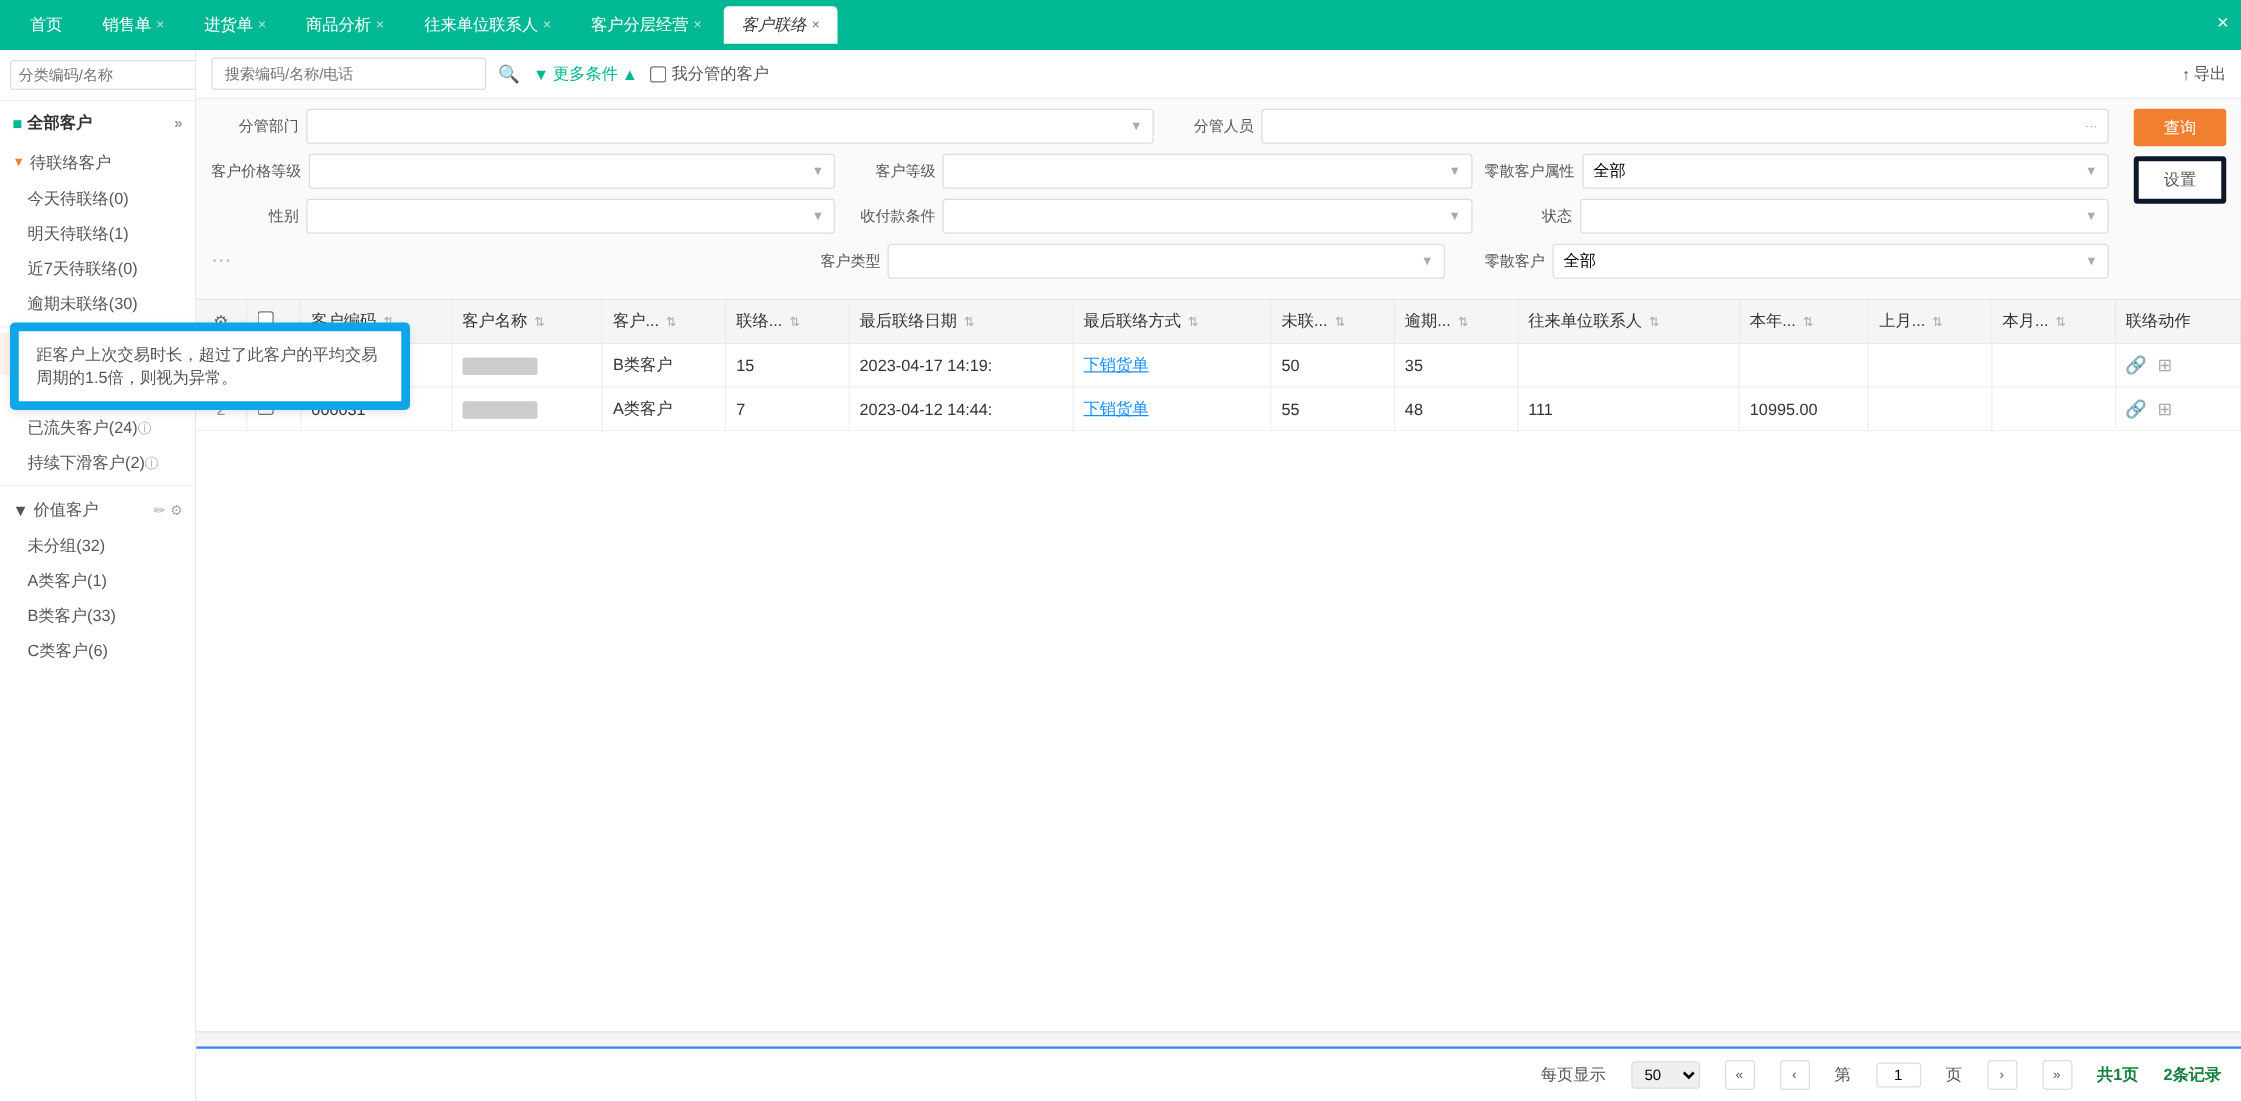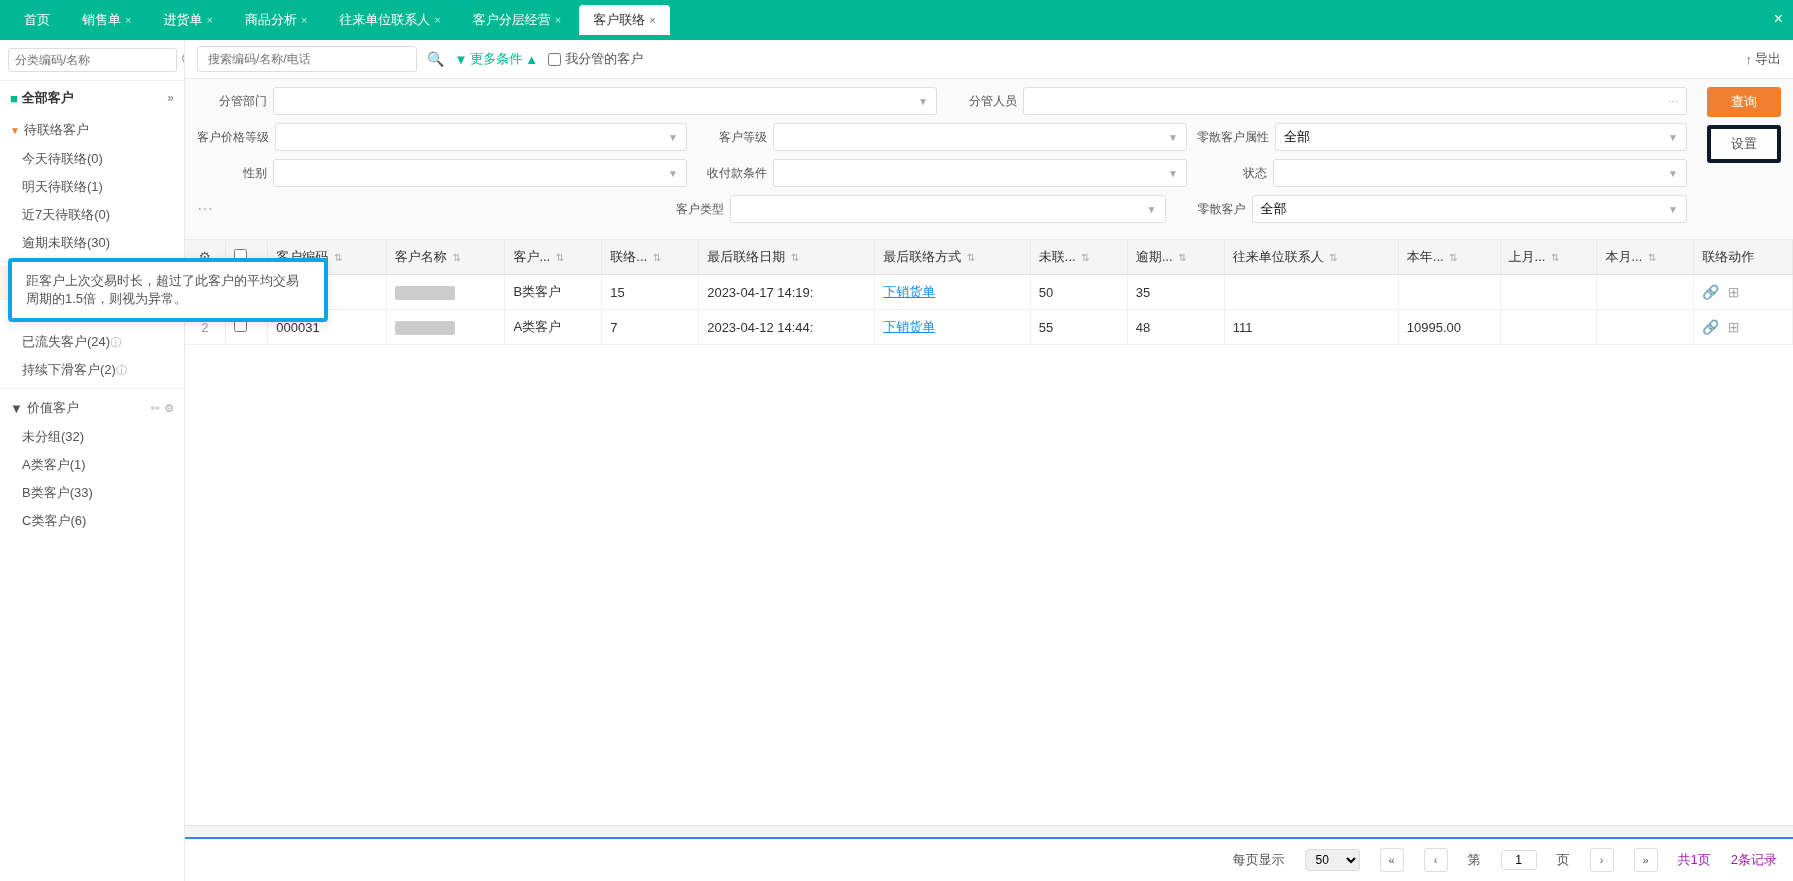--- a/index.html
+++ b/index.html
@@ -20,40 +20,40 @@
       padding: 6px 14px;
       border-radius: 4px 4px 0 0;
       cursor: pointer;
       font-size: 13px;
       color: white;
       display: flex;
       align-items: center;
       gap: 4px;
       white-space: nowrap;
     }
-    .nav-tab.active { background: white; color: #333; }
+    .nav-tab.active { background: white; color: #333; font-style: italic; }
     .nav-tab .close-x { font-size: 11px; opacity: 0.7; cursor: pointer; }
     .nav-close-btn {
       position: absolute;
       right: 10px;
       top: 10px;
       color: white;
       cursor: pointer;
       font-size: 16px;
     }
 
     
     .main-layout {
       display: flex;
       height: calc(881px - 40px);
     }
 
     
     .sidebar {
-      width: 185px;
+      width: 157px;
       background: white;
       border-right: 1px solid #e8e8e8;
       display: flex;
       flex-direction: column;
       overflow-y: auto;
       flex-shrink: 0;
     }
     .sidebar-search {
       padding: 8px;
       display: flex;
@@ -354,27 +354,27 @@
       font-size: 11px;
     }
     .page-input {
       border: 1px solid #ddd;
       border-radius: 3px;
       width: 36px;
       text-align: center;
       padding: 2px 4px;
       font-size: 12px;
     }
-    .total-info { color: #a21caf; }
+    .total-info { color: #15803d; font-weight: bold; }
 
     
     .tooltip-box {
       position: absolute;
       background: white;
-      border: 4px solid #0ea5e9;
+      border: 7px solid #0ea5e9;
       border-radius: 4px;
       padding: 10px 14px;
       font-size: 12px;
       color: #555;
       box-shadow: 0 2px 8px rgba(0,0,0,0.1);
       max-width: 320px;
       z-index: 100;
       top: 258px;
       left: 8px;
     }

